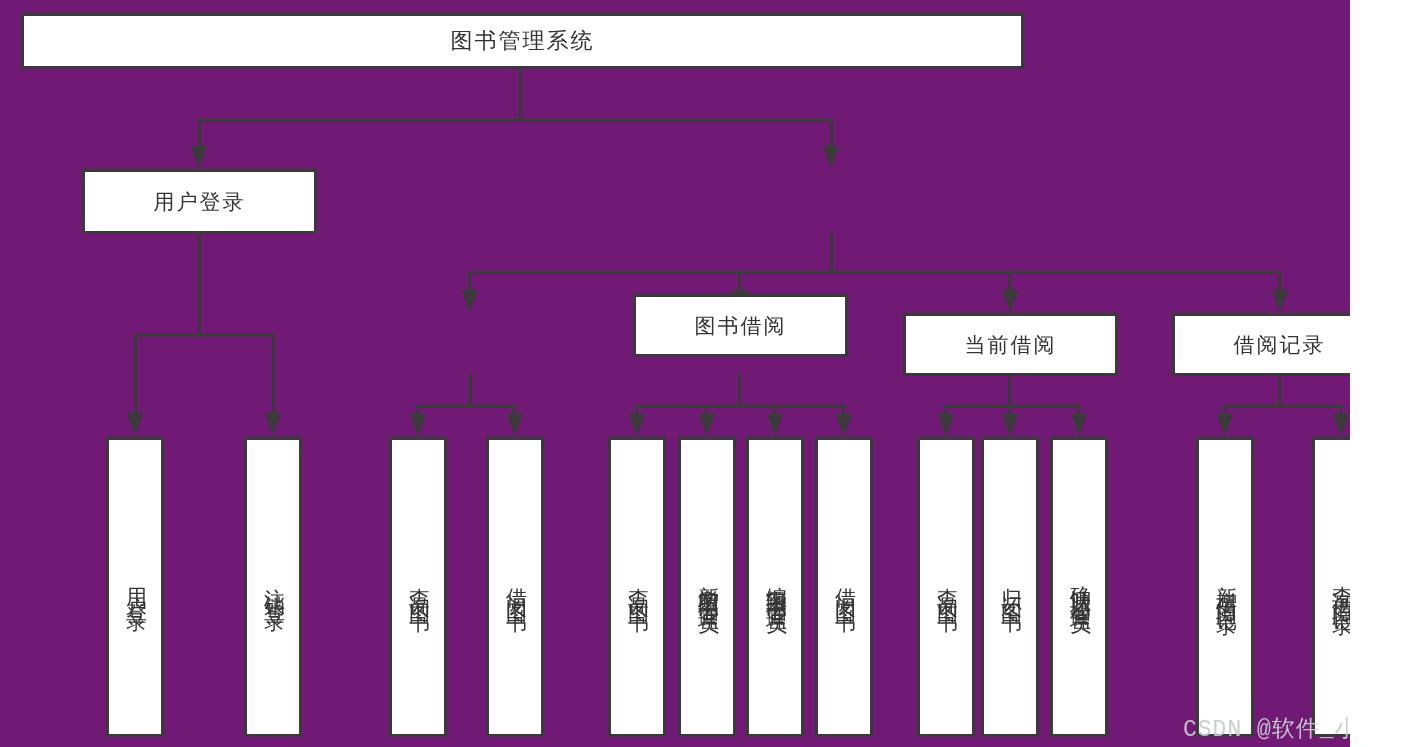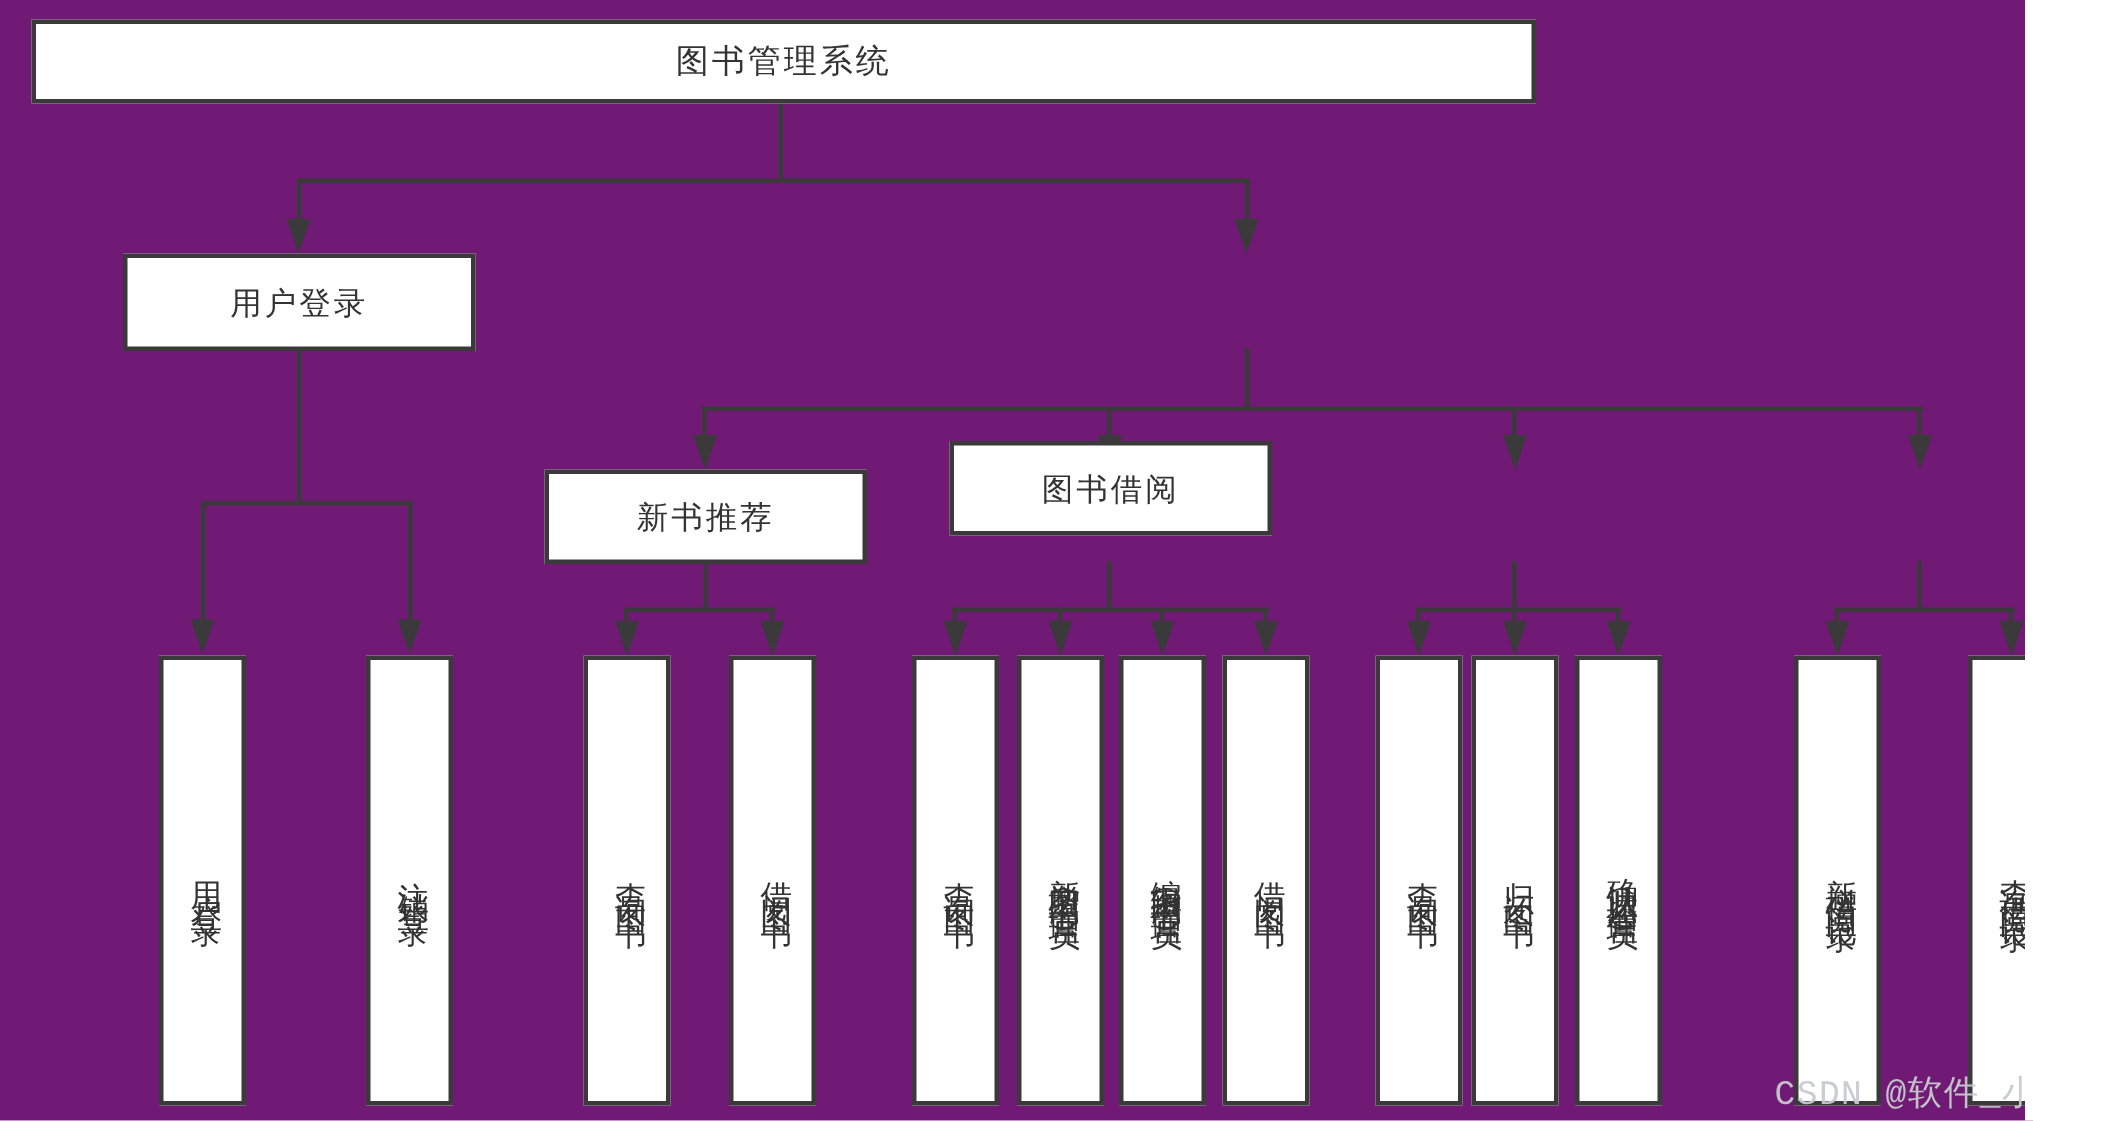--- a/index.html
+++ b/index.html
@@ -65,25 +65,28 @@
   <div class="h" style="left:469px; top:271px; width:813px;"></div>
   <div class="v" style="left:468px; top:271px; height:21px;"></div>
   <div class="v" style="left:738px; top:271px; height:21px;"></div>
   <div class="v" style="left:1008px; top:271px; height:21px;"></div>
   <div class="v" style="left:1278px; top:271px; height:21px;"></div>
   <div class="arrow" style="left:462px; top:290px;"></div>
   <div class="arrow" style="left:732px; top:290px;"></div>
   <div class="arrow" style="left:1002px; top:290px;"></div>
   <div class="arrow" style="left:1272px; top:290px;"></div>
 
-  <div class="box" style="left:363px; top:313px; width:215px; height:63px;">
-    <span>新书推荐</span>
-  </div>
   <div class="box" style="left:633px; top:294px; width:215px; height:63px;">
     <span>图书借阅</span>
+  </div>
+  <div class="box" style="left:903px; top:313px; width:215px; height:63px;">
+    <span>当前借阅</span>
+  </div>
+  <div class="box" style="left:1172px; top:313px; width:215px; height:63px;">
+    <span>借阅记录</span>
   </div>
 
   <div class="v" style="left:469px; top:374px; height:33px;"></div>
   <div class="h" style="left:417px; top:405px; width:100px;"></div>
   <div class="v" style="left:416px; top:405px; height:12px;"></div>
   <div class="v" style="left:513px; top:405px; height:12px;"></div>
   <div class="arrow" style="left:410px; top:414px;"></div>
   <div class="arrow" style="left:507px; top:414px;"></div>
 
   <div class="v" style="left:738px; top:374px; height:33px;"></div>

